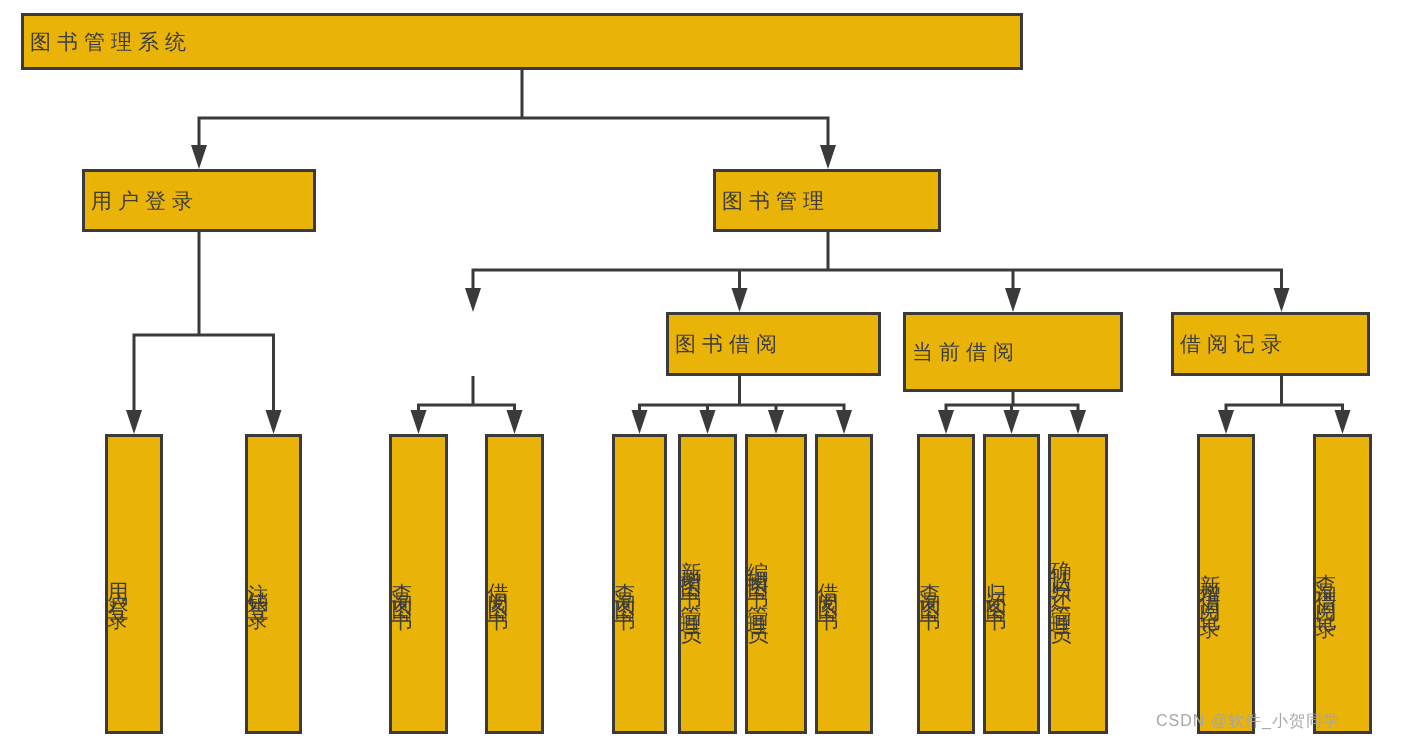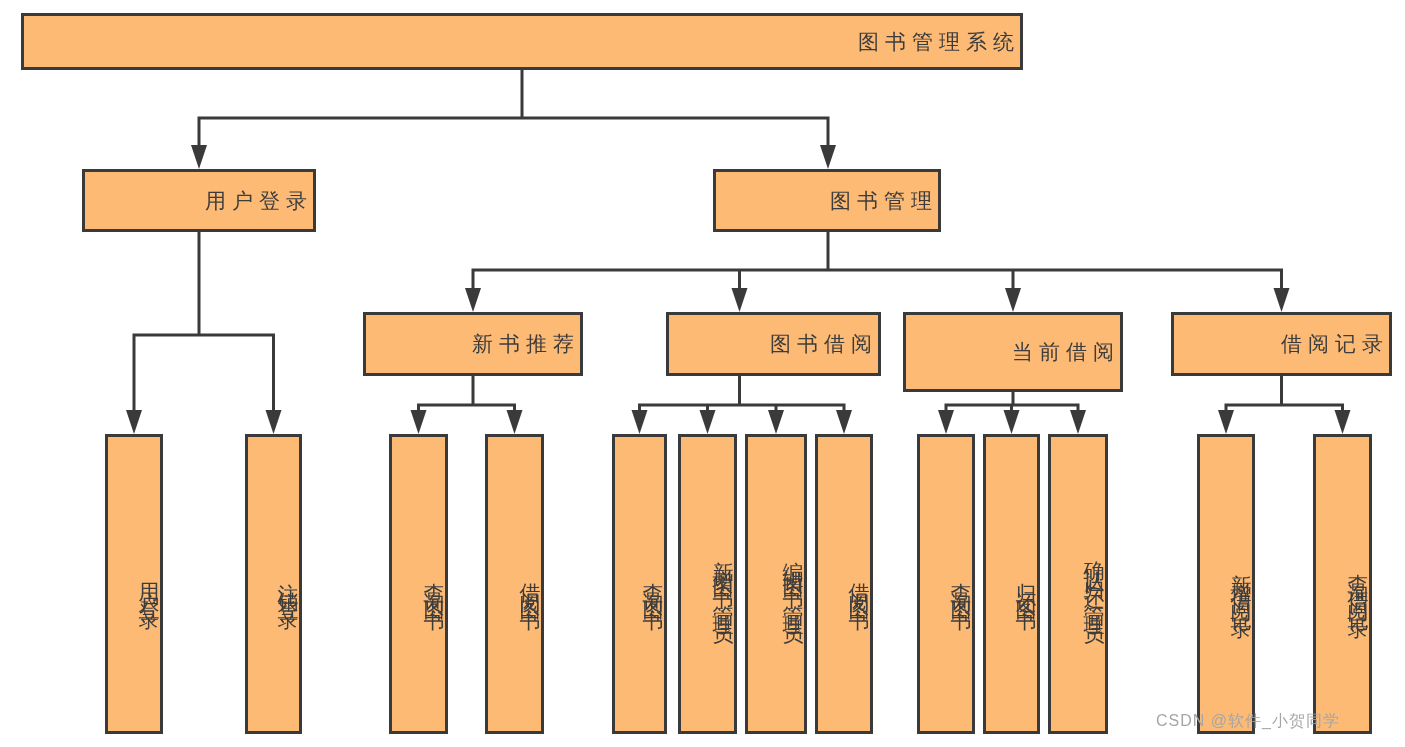--- a/index.html
+++ b/index.html
@@ -28,24 +28,24 @@
     fill: none;
   }
   .connectors polygon {
     fill: var(--line, #3a3a3a);
     stroke: none;
   }
   .box {
     position: absolute;
     box-sizing: border-box;
     border: 3px solid var(--line, #3a3a3a);
-    background: #fdba74;
+    background: #eab308;
     display: flex;
     align-items: center;
-    justify-content: flex-end;
+    justify-content: flex-start;
     color: var(--text, #3c3c3c);
   }
   .box.h span {
     font-size: 21px;
     letter-spacing: 6px;
     text-indent: 6px;
     white-space: nowrap;
     color: var(--text, #3c3c3c);
   }
   .box.v span {
@@ -108,30 +108,27 @@
     <span>图书管理系统</span>
   </div>
 
   <div class="box h" style="left:82px; top:169px; width:234px; height:63px;">
     <span>用户登录</span>
   </div>
   <div class="box h" style="left:713px; top:169px; width:228px; height:63px;">
     <span>图书管理</span>
   </div>
 
-  <div class="box h" style="left:363px; top:312px; width:220px; height:64px;">
-    <span>新书推荐</span>
-  </div>
   <div class="box h" style="left:632px; top:312px; width:215px; height:64px;margin-left:34px;">
     <span>图书借阅</span>
   </div>
   <div class="box h" style="left:903px; top:312px; width:220px; height:80px;">
     <span>当前借阅</span>
   </div>
-  <div class="box h" style="left:1171px; top:312px; width:221px; height:64px;">
+  <div class="box h" style="left:1171px; top:312px; width:199px; height:64px;">
     <span>借阅记录</span>
   </div>
 
   <div class="box v" style="left:105px; top:434px; width:58px; height:300px;">
     <span>用户登录</span>
   </div>
   <div class="box v" style="left:245px; top:434px; width:57px; height:300px;">
     <span>注销登录</span>
   </div>
 

